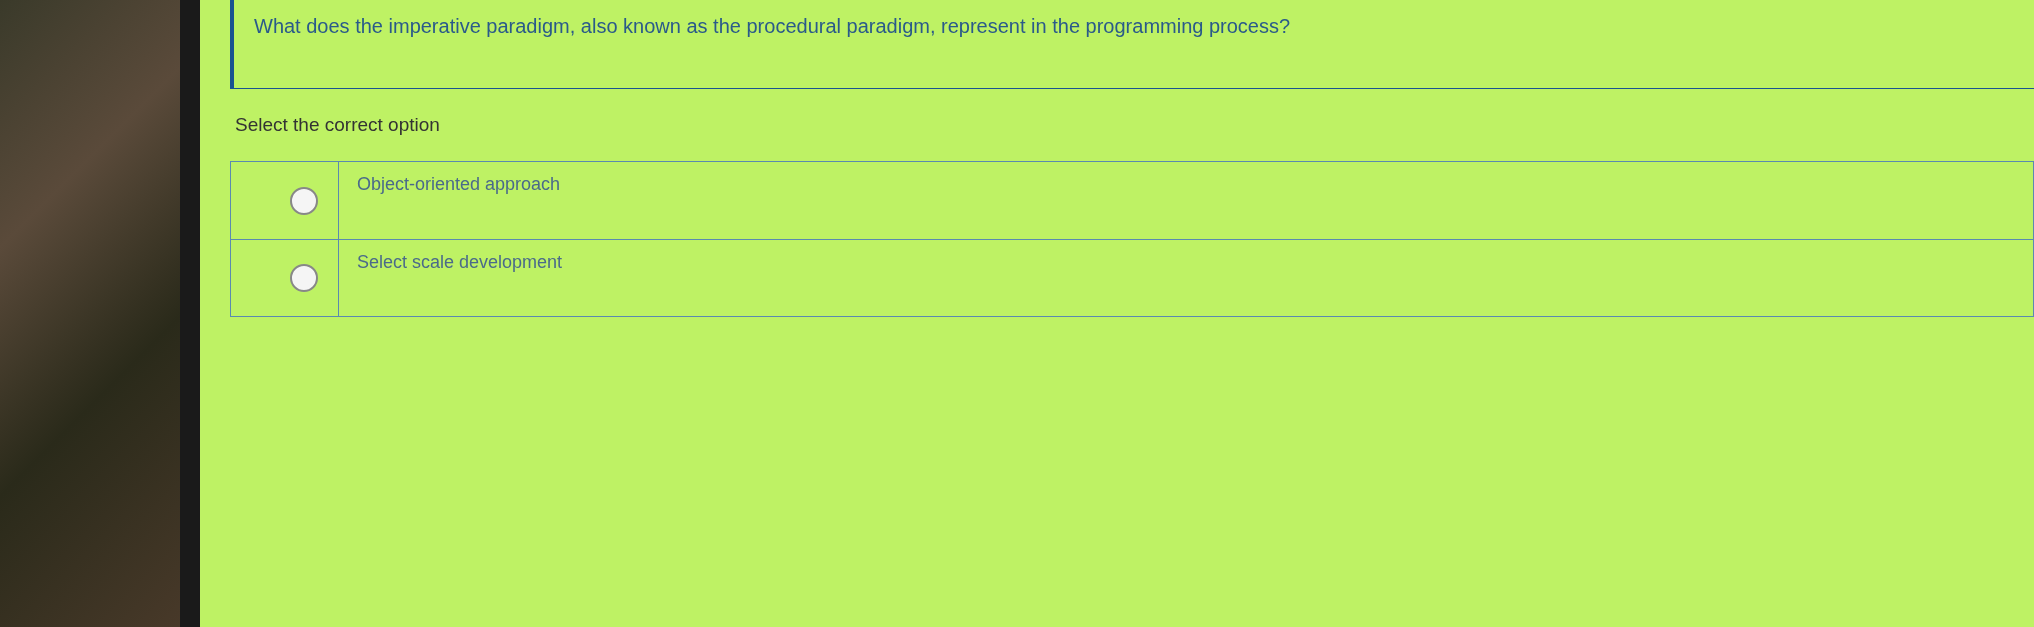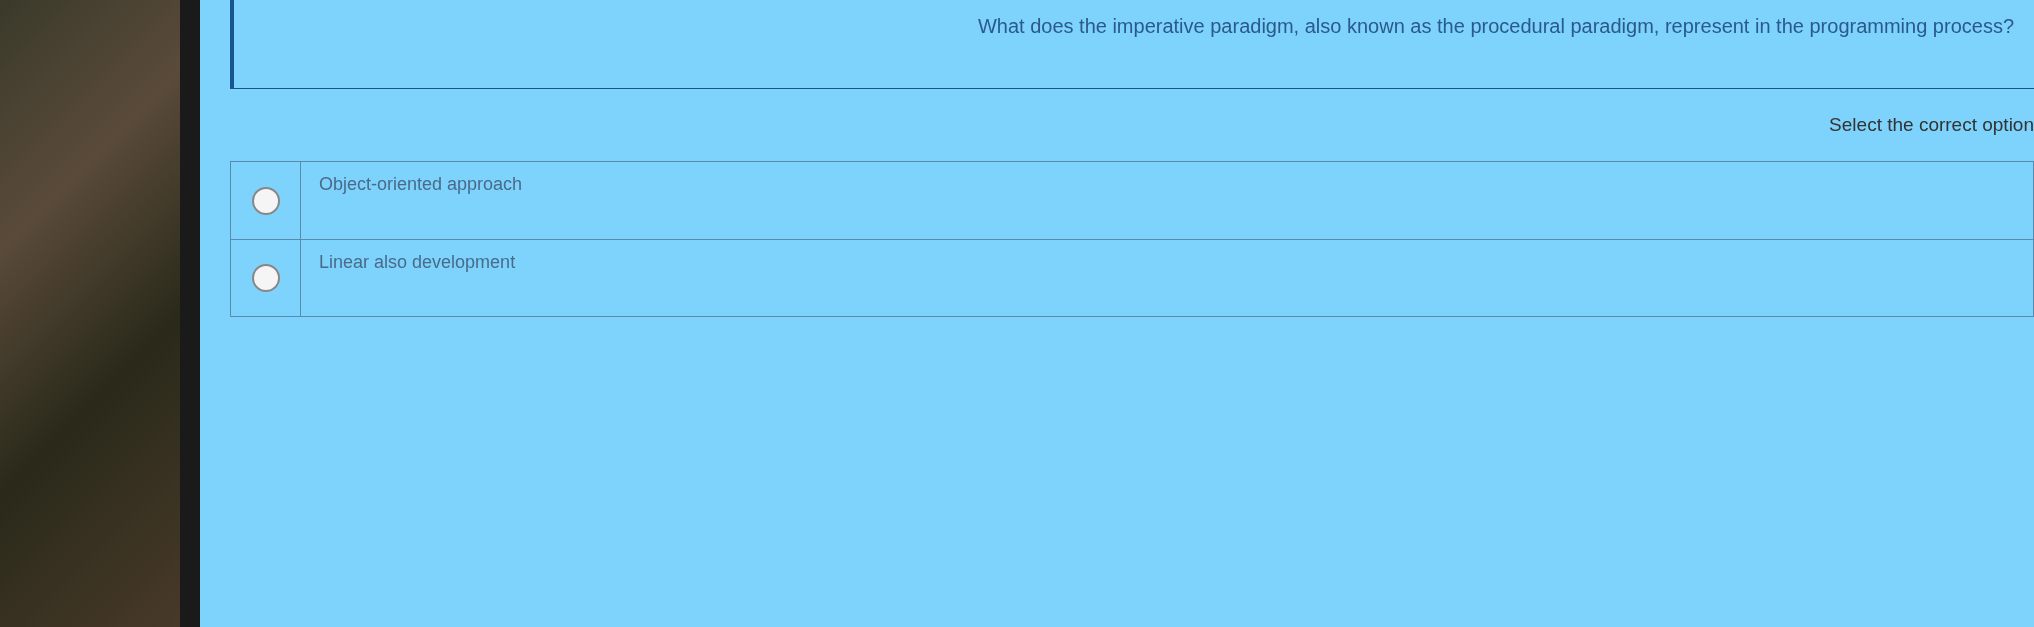--- a/index.html
+++ b/index.html
@@ -24,24 +24,23 @@
     .bezel-inner {
       position: absolute;
       right: 0;
       top: 0;
       width: 20px;
       height: 100%;
       background: #1a1a1a;
     }
     .content-area {
       flex: 1;
-      background: #7dd3fc;
+      background: #bef264;
       padding: 0 0 0 30px;
       position: relative;
-      text-align: right;
     }
     .question-box {
       border-left: 4px solid #1a5490;
       border-bottom: 1px solid #1a5490;
       padding: 15px 20px 50px 20px;
       margin-bottom: 25px;
     }
     .question-text {
       color: #2a5a8a;
       font-size: 20px;
@@ -56,20 +55,21 @@
     }
     .options-container {
       display: flex;
       flex-direction: column;
     }
     .option-row {
       display: flex;
       border: 1px solid #5a8ab0;
       border-bottom: none;
       min-height: 78px;
+      padding-left: 38px;
     }
     .option-row:last-child {
       border-bottom: 1px solid #5a8ab0;
     }
     .radio-cell {
       width: 70px;
       border-right: 1px solid #5a8ab0;
       display: flex;
       align-items: center;
       justify-content: center;
@@ -120,18 +120,18 @@
       </div>
     </div>
 
 
 
     <div class="option-row">
       <div class="radio-cell">
         <div class="radio-circle"></div>
       </div>
       <div class="option-text-cell">
-        <span class="option-text">Linear also development</span>
+        <span class="option-text">Select scale development</span>
       </div>
     </div>
 
   </div>
 </div>
 
 </body></html>

